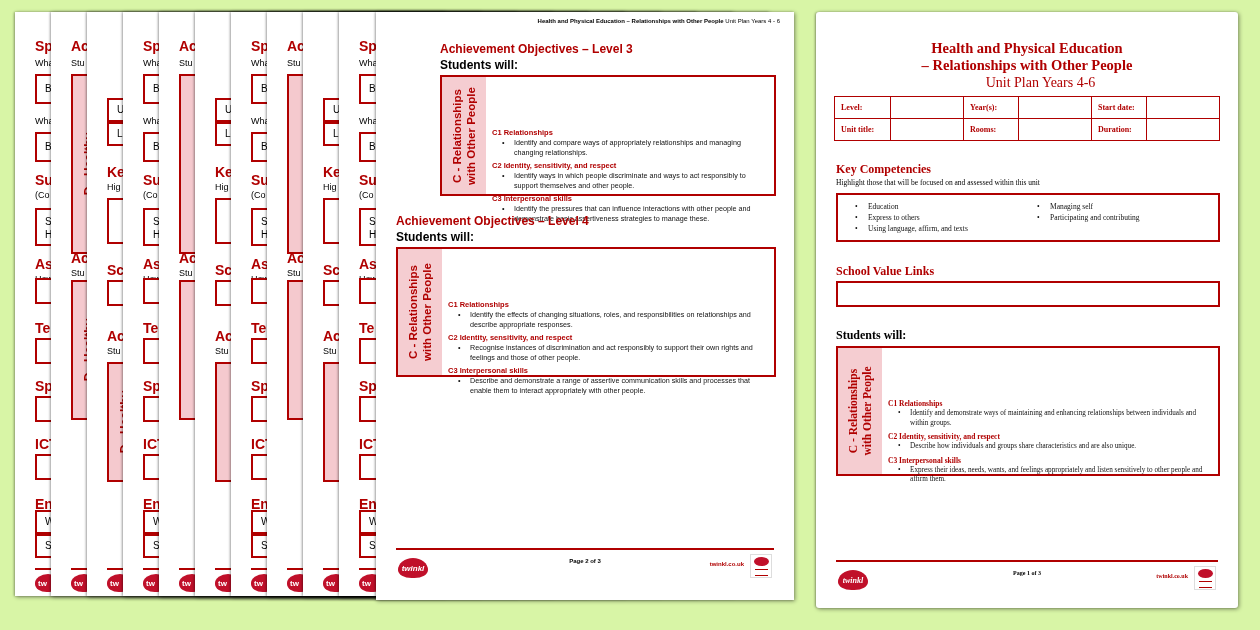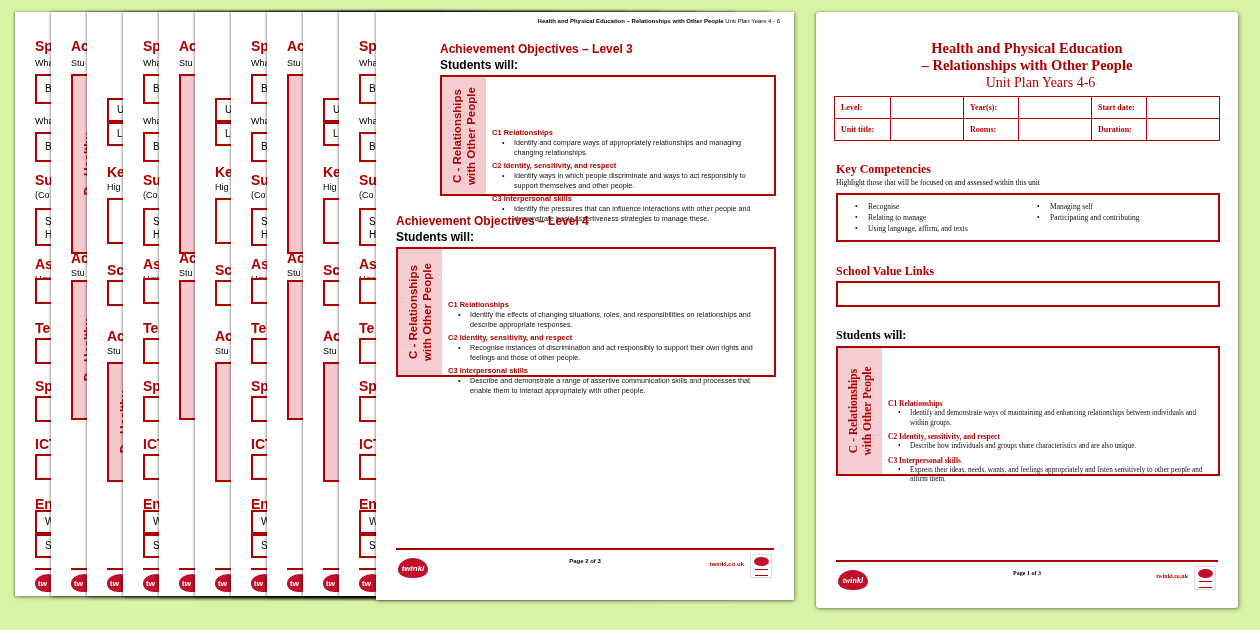--- a/index.html
+++ b/index.html
@@ -411,22 +411,22 @@
       <td style="width:72px"></td>
     </tr>
   </tbody>
     </table>
 
   <div class="content" style="top:150px;">
     <div class="ao-title">Key Competencies</div>
     <div class="sec-sub">Highlight those that will be focused on and assessed within this unit</div>
     <div class="kc-box">
       <div class="kc-col">
-        <div class="kc-item">Recognise</div>
-        <div class="kc-item">Relating to manage</div>
+        <div class="kc-item">Education</div>
+        <div class="kc-item">Express to others</div>
         <div class="kc-item">Using language, affirm, and texts</div>
       </div>
       <div class="kc-col">
         <div class="kc-item">Managing self</div>
         <div class="kc-item">Participating and contributing</div>
       </div>
     </div>
   </div>
 
   <div class="content" style="top:252px;">

